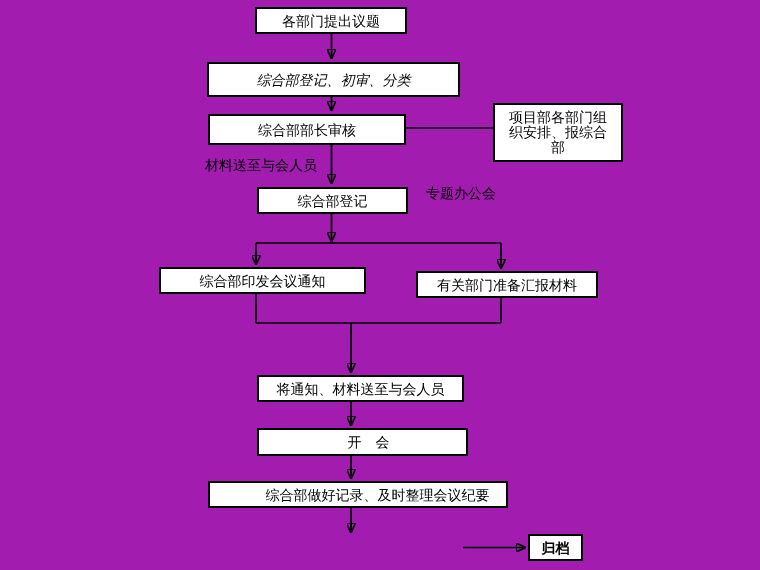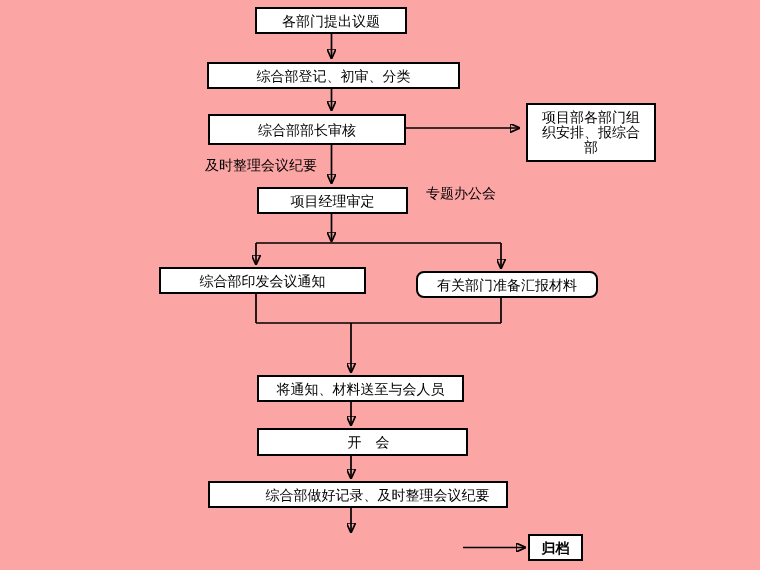--- a/index.html
+++ b/index.html
@@ -5,21 +5,21 @@
   html, body {
     margin: 0;
     padding: 0;
     background: #ffffff;
     font-family: "Liberation Sans", "DejaVu Sans", sans-serif;
   }
   #canvas {
     position: relative;
     width: 760px;
     height: 570px;
-    background: #fca5a5;
+    background: #a21caf;
     overflow: hidden;
   }
   #connectors {
     position: absolute;
     left: 0;
     top: 0;
     width: 760px;
     height: 570px;
   }
   #connectors path {
@@ -78,38 +78,38 @@
     <path d="M256,323 H501"></path>
     <path d="M351,323 V372" marker-end="url(#ah)"></path>
     <path d="M351,402 V425" marker-end="url(#ah)"></path>
     <path d="M351,456 V478" marker-end="url(#ah)"></path>
     <path d="M351,508 V532" marker-end="url(#ah)"></path>
     <path d="M463,547.5 H525" marker-end="url(#ah)"></path>
   </svg>
 
   <div class="node" style="left:255px; top:7px; width:152px; height:27px;">各部门提出议题</div>
 
-  <div class="node" style="left:207px; top:62px; width:253px; height:27px;">综合部登记、初审、分类</div>
+  <div class="node" style="left:207px; top:62px; width:253px; height:35px;font-style:italic;">综合部登记、初审、分类</div>
 
   <div class="node" style="left:208px; top:114px; width:198px; height:31px;">综合部部长审核</div>
 
-  <div class="node multiline" style="left:526px; top:103px; width:130px; height:59px;">项目部各部门组织安排、报综合部</div>
+  <div class="node multiline" style="left:493px; top:103px; width:130px; height:59px;">项目部各部门组织安排、报综合部</div>
 
-  <div class="node" style="left:257px; top:187px; width:151px; height:27px;">项目经理审定</div>
+  <div class="node" style="left:257px; top:187px; width:151px; height:27px;">综合部登记</div>
 
   <div class="node" style="left:159px; top:267px; width:207px; height:27px;text-align:center;">综合部印发会议通知</div>
 
-  <div class="node" style="left:416px; top:271px; width:182px; height:27px;border-radius:8px;">有关部门准备汇报材料</div>
+  <div class="node" style="left:416px; top:271px; width:182px; height:27px;">有关部门准备汇报材料</div>
 
   <div class="node" style="left:257px; top:375px; width:207px; height:27px;">将通知、材料送至与会人员</div>
 
   <div class="node" style="left:257px; top:428px; width:211px; height:28px;padding-left:12px;">开　会</div>
 
   <div class="node" style="left:208px; top:481px; width:300px; height:27px;padding-left:39px;">综合部做好记录、及时整理会议纪要</div>
 
 
   <div class="node" style="left:528px; top:534px; width:55px; height:27px;font-weight:bold;">归档</div>
 
-  <div class="edge-label" style="left:205px; top:157px;">及时整理会议纪要</div>
+  <div class="edge-label" style="left:205px; top:157px;">材料送至与会人员</div>
 
   <div class="edge-label" style="left:426px; top:146px;margin-top:39px;">专题办公会</div>
 
 </div>
 
 </body></html>

